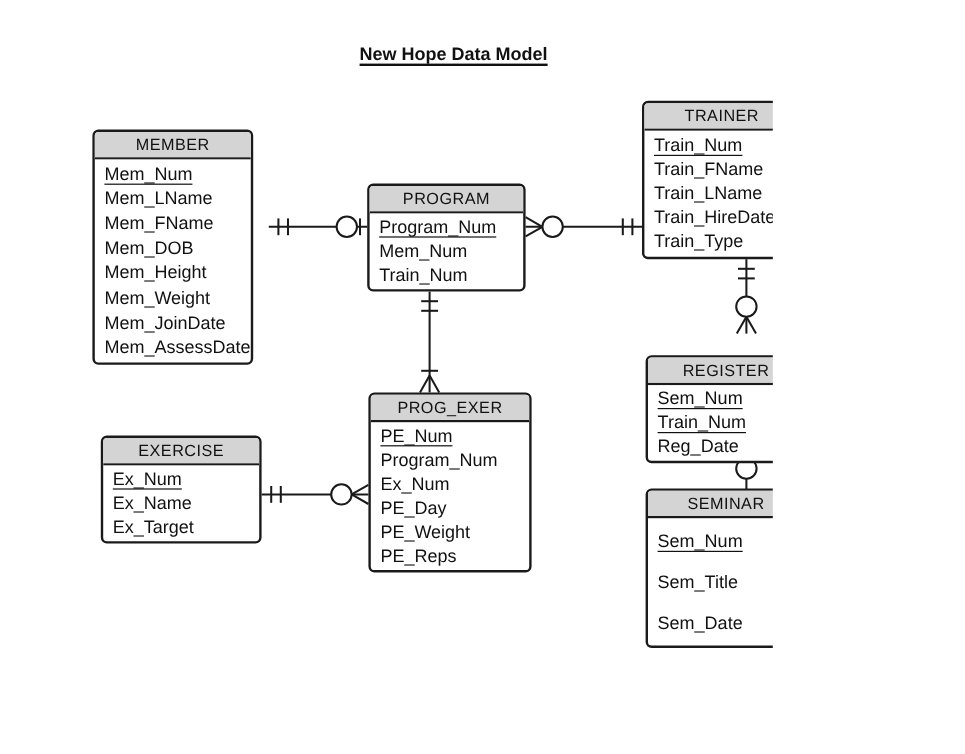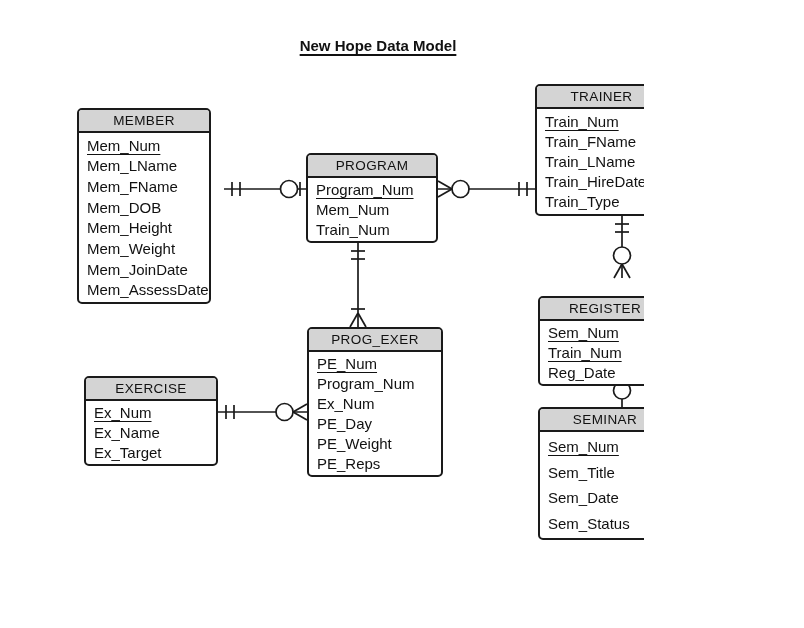--- a/index.html
+++ b/index.html
@@ -145,35 +145,34 @@
     </div>
     <div class="entity-body">
           <div class="attr pk">PE_Num</div>
           <div class="attr">Program_Num</div>
           <div class="attr">Ex_Num</div>
           <div class="attr">PE_Day</div>
           <div class="attr">PE_Weight</div>
           <div class="attr">PE_Reps</div>
         </div>
   </div>
-      <div class="entity" style="left: 84px; top: 376px; width: 134px; height: 90px;">
+      <div class="entity" style="left: 84px; top: 363px; width: 134px; height: 90px;">
     <div class="entity-header">
       <span>EXERCISE</span>
     </div>
     <div class="entity-body">
           <div class="attr pk">Ex_Num</div>
           <div class="attr">Ex_Name</div>
           <div class="attr">Ex_Target</div>
         </div>
   </div>
       <div class="entity" style="left: 538px; top: 407px; width: 134px; height: 133px;">
     <div class="entity-header">
       <span>SEMINAR</span>
     </div>
     <div class="entity-body">
           <div class="attr pk">Sem_Num</div>
           <div class="attr">Sem_Title</div>
           <div class="attr">Sem_Date</div>
-          <div class="attr">Sem_Status</div>
         </div>
   </div>
     </div>
 </div>
 
 </body></html>

